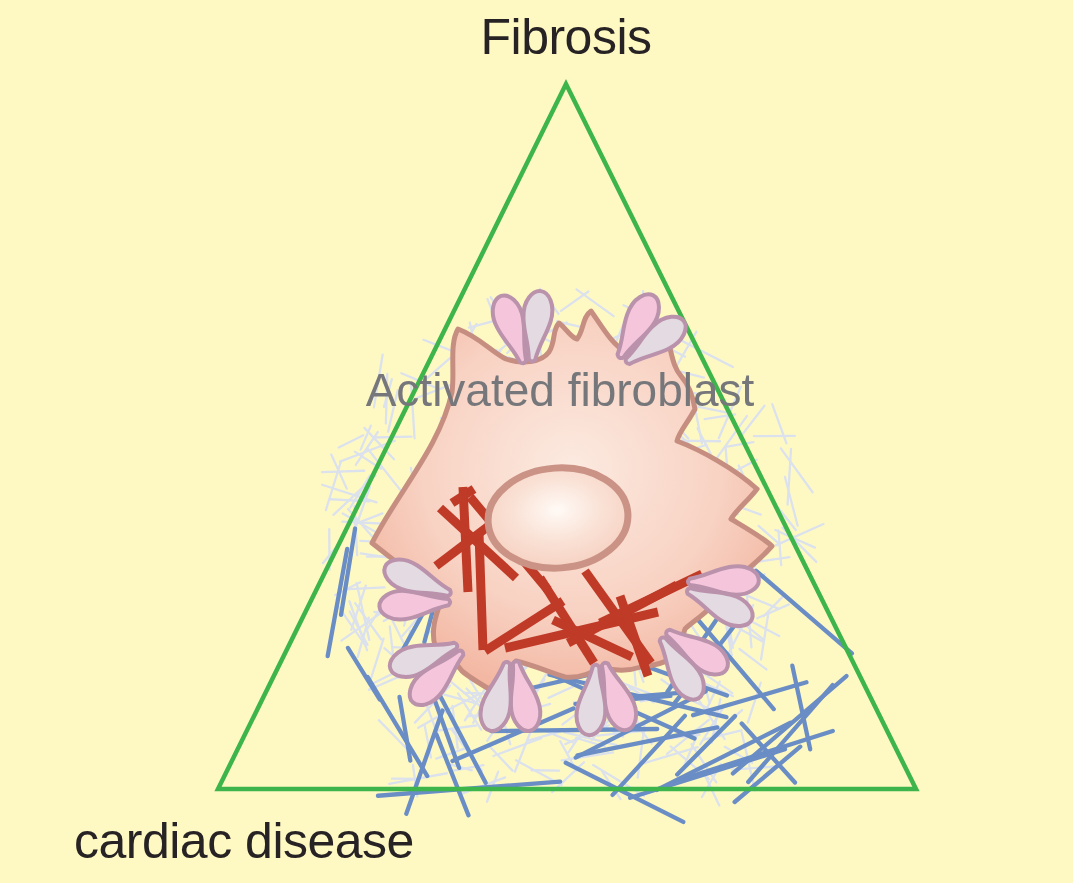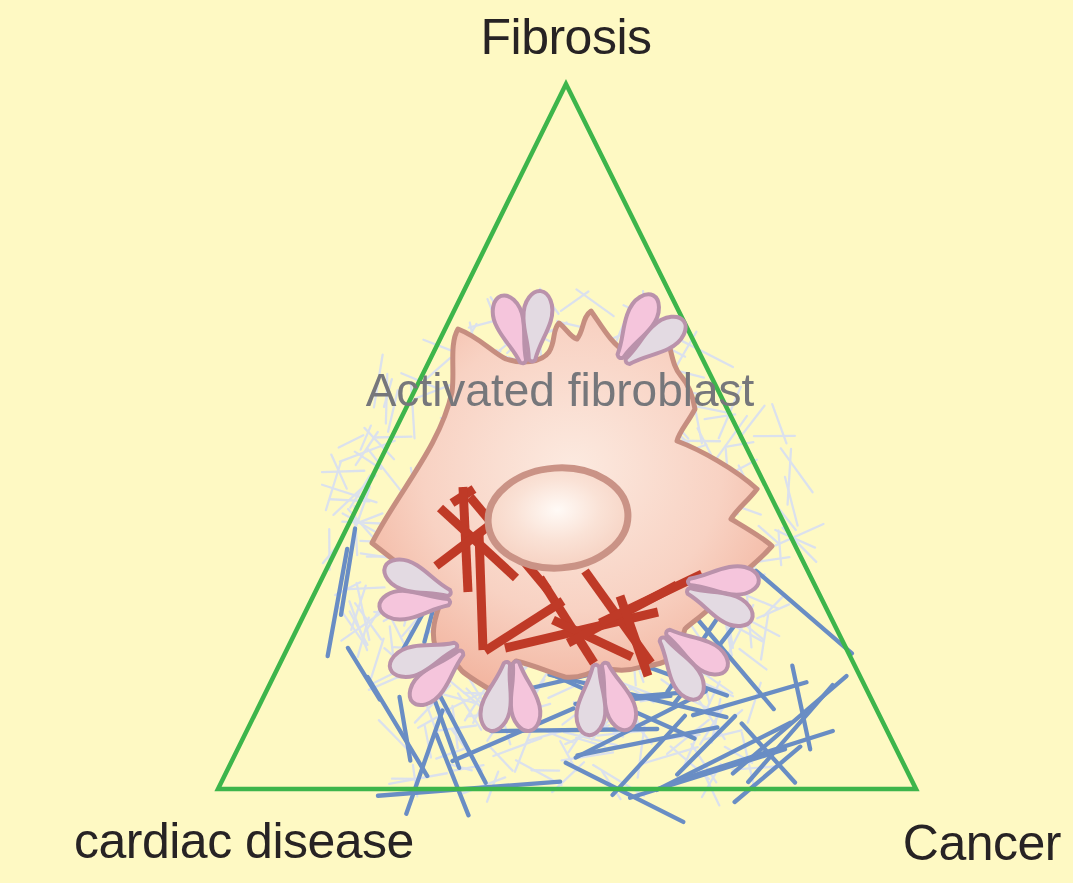--- a/index.html
+++ b/index.html
@@ -436,18 +436,17 @@
         </g>
         <g transform="translate(666 636) rotate(136)">
           <path d="M -3.2,0 C -5.5,-17 -11,-24 -13.5,-40 C -16.5,-58.5 -7,-69 0.5,-69 C 8,-69 17,-58 13.8,-40 C 11,-25 5.5,-17 3.2,0 C 1,2.5 -1,2.5 -3.2,0 Z" transform="translate(-4 1) rotate(-14)" fill="#f5c5dc"></path>
           <path d="M -3.2,0 C -5.5,-17 -11,-24 -13.5,-40 C -16.5,-58.5 -7,-69 0.5,-69 C 8,-69 17,-58 13.8,-40 C 11,-25 5.5,-17 3.2,0 C 1,2.5 -1,2.5 -3.2,0 Z" transform="translate(5 0) rotate(12)" fill="#e3dae2"></path>
         </g>
       </g>
     </svg>
 
   <div class="corner-lbl lbl-top" style="color: rgb(39, 35, 36);">Fibrosis</div>
   <div class="corner-lbl lbl-bl" style="color: rgb(39, 35, 36);">cardiac disease</div>
-  <div class="corner-lbl lbl-br" style="color: rgb(39, 35, 36);">Cancer</div>
 
   <div class="cell-caption" style="color: rgb(118, 119, 123);">
     <div>Activated fibroblast</div>
   </div>
 </div>
 
 </body></html>

